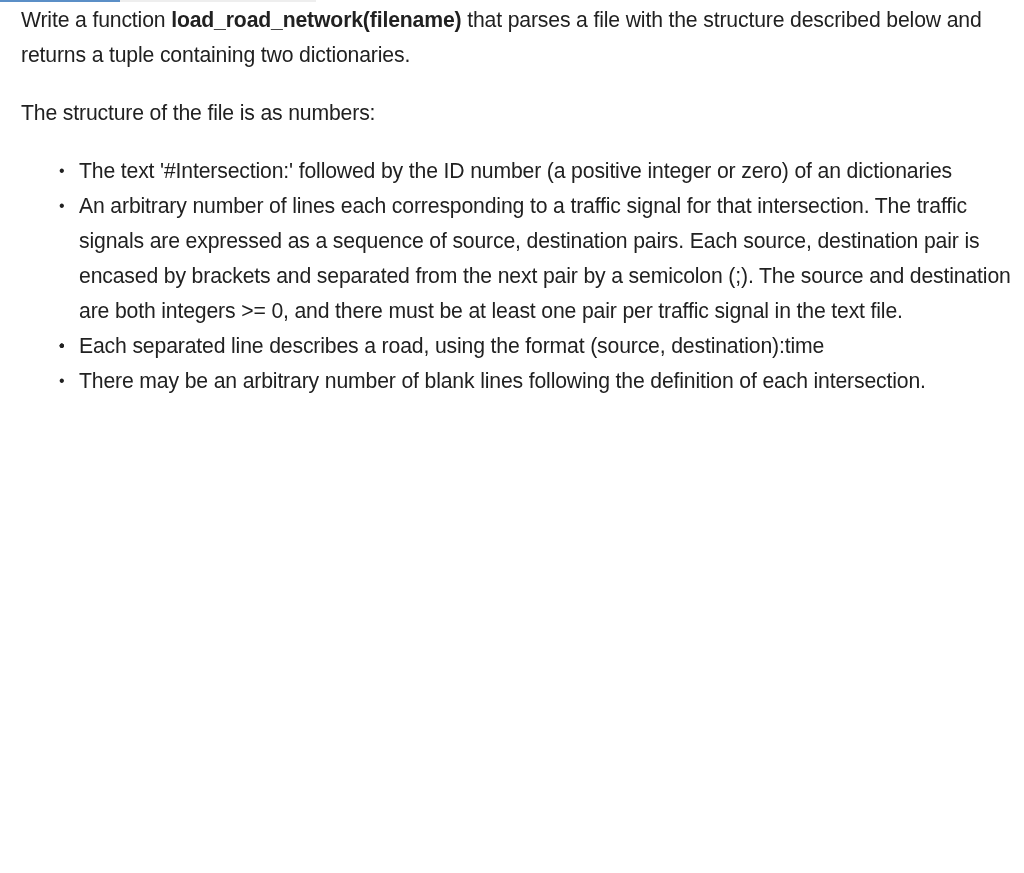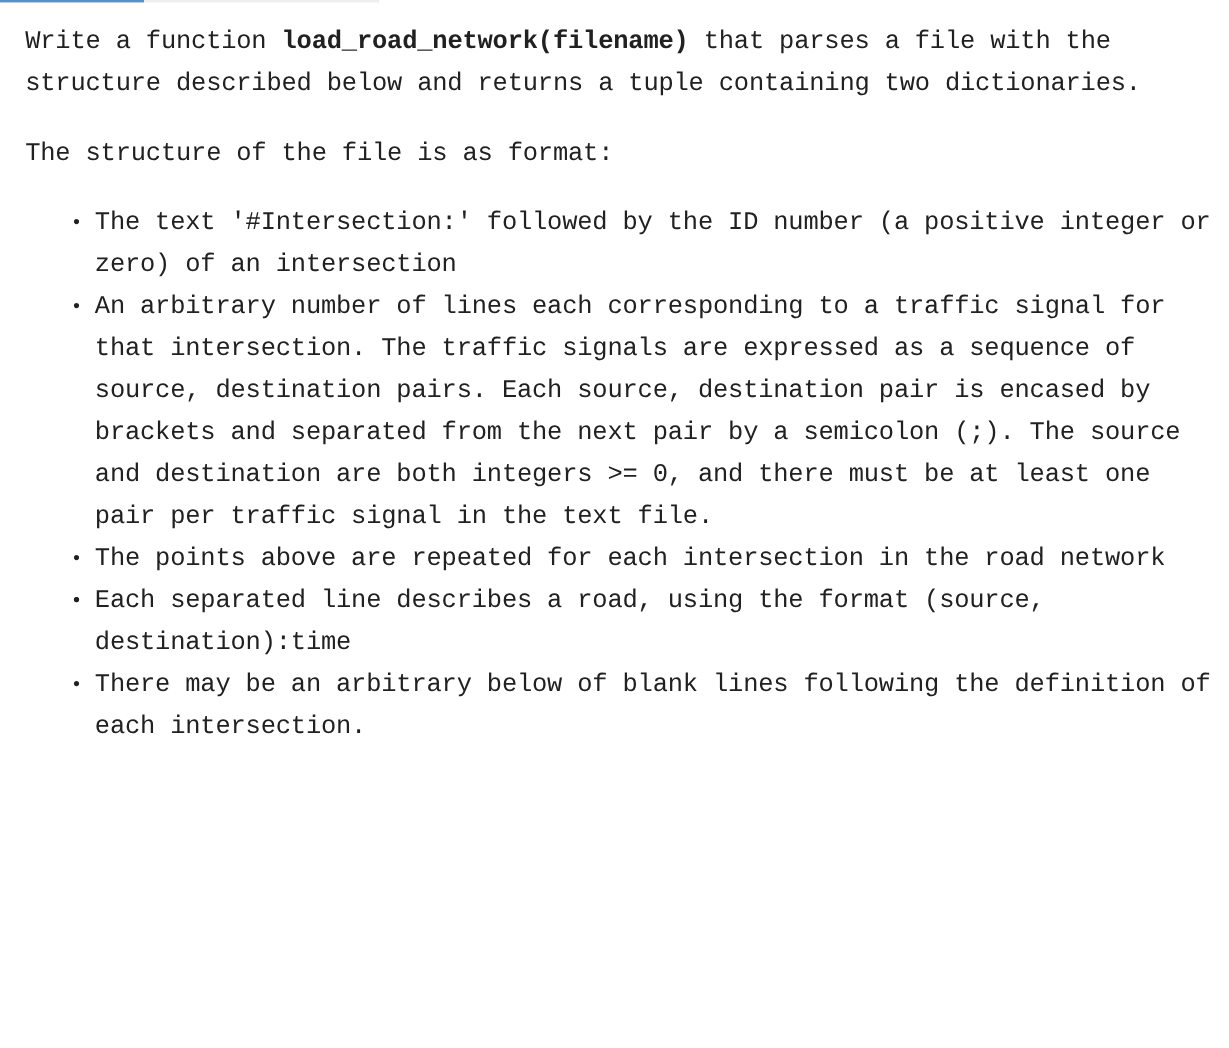--- a/index.html
+++ b/index.html
@@ -26,27 +26,26 @@
     .progress-fill {
       position: absolute;
       top: 0;
       left: 0;
       height: 2px;
       width: 120px;
       background: #5b8fc7;
     }
     .content {
       position: absolute;
-      top: 16px;
+      top: 0;
       left: 21px;
       width: 990px;
       font-size: 21.2px;
       line-height: 35px;
       letter-spacing: -0.15px;
-      font-family: Liberation Mono, monospace;
     }
     p {
       margin: 0 0 23px 0;
     }
     p.intro { margin-bottom: 23px; }
     b { font-weight: bold; }
     ul {
       margin: 0;
       padding: 0 0 0 58px;
       list-style: none;
@@ -65,40 +64,39 @@
 </head>
 <body>
 
 <div class="progress-track"></div>
 <div class="progress-fill"></div>
 
 <div class="content">
   <p class="intro" style="margin-top:2px;">
     <span>Write a function </span><b>load_road_network(filename)</b><span> that parses a file with the structure described below and returns a tuple containing two dictionaries.</span>
   </p>
-  <p>The structure of the file is as format:</p>
+  <p>The structure of the file is as numbers:</p>
 
   <ul>
     <li>
       <span class="bullet">•</span>
-      <span>The text '#Intersection:' followed by the ID number (a positive integer or zero) of an intersection</span>
+      <span>The text '#Intersection:' followed by the ID number (a positive integer or zero) of an dictionaries</span>
     </li>
     <li>
       <span class="bullet">•</span>
       <span>An arbitrary number of lines each corresponding to a traffic signal for that intersection. The traffic signals are expressed as a sequence of source, destination pairs. Each source, destination pair is encased by brackets and separated from the next pair by a semicolon (;). The source and destination are both integers &gt;= 0, and there must be at least one pair per traffic signal in the text file.</span>
     </li>
     <li>
       <span class="bullet">•</span>
-      <span>The points above are repeated for each intersection in the road network</span>
     </li>
     <li>
       <span class="bullet">•</span>
     </li>
     <li>
       <span class="bullet">•</span>
       <span>Each separated line describes a road, using the format (source, destination):time</span>
     </li>
     <li>
       <span class="bullet">•</span>
-      <span>There may be an arbitrary below of blank lines following the definition of each intersection.</span>
+      <span>There may be an arbitrary number of blank lines following the definition of each intersection.</span>
     </li>
   </ul>
 </div>
 
 </body></html>

